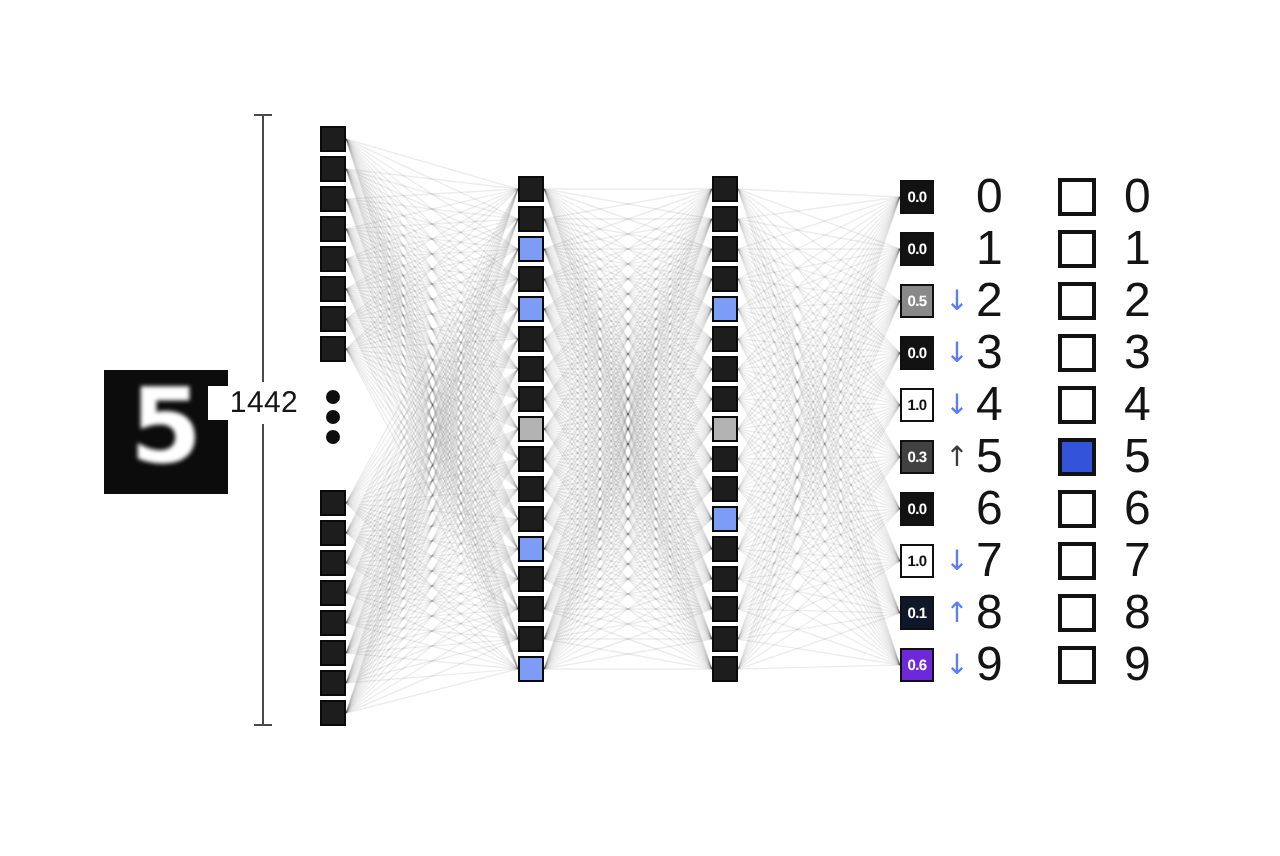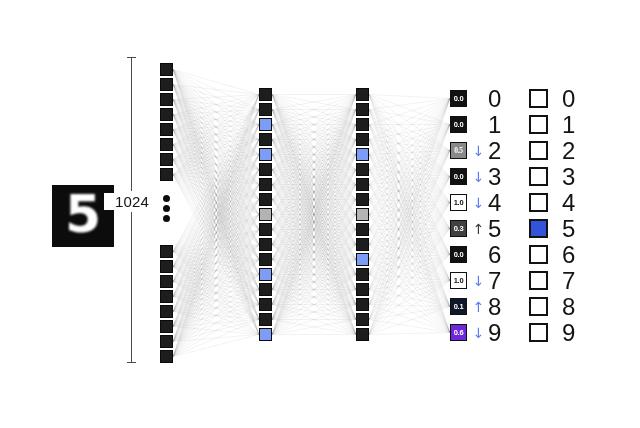--- a/index.html
+++ b/index.html
@@ -799,21 +799,21 @@
 
   <div class="digit-image">
     <span>5</span>
   </div>
 
   <div>
     <div class="bracket-seg" style="left:131px;top:57px;width:1px;height:134px"></div>
     <div class="bracket-seg" style="left:131px;top:212px;width:1px;height:151px"></div>
     <div class="bracket-seg" style="left:127px;top:57px;width:9px;height:1px"></div>
     <div class="bracket-seg" style="left:127px;top:362px;width:9px;height:1px"></div>
-    <div class="bracket-label">1024</div>
+    <div class="bracket-label">1442</div>
   </div>
 
   <div id="input-col">
       <div class="node" style="left: 160px; top: 63px; background: rgb(29, 29, 29);"></div>
       <div class="node" style="left: 160px; top: 78px; background: rgb(29, 29, 29);"></div>
       <div class="node" style="left: 160px; top: 93px; background: rgb(29, 29, 29);"></div>
       <div class="node" style="left: 160px; top: 108px; background: rgb(29, 29, 29);"></div>
       <div class="node" style="left: 160px; top: 123px; background: rgb(29, 29, 29);"></div>
       <div class="node" style="left: 160px; top: 138px; background: rgb(29, 29, 29);"></div>
       <div class="node" style="left: 160px; top: 153px; background: rgb(29, 29, 29);"></div>
@@ -873,21 +873,21 @@
         <div class="value-box" style="background: rgb(18, 18, 18); color: rgb(255, 255, 255);">0.0</div>
         <div class="arrow-slot"></div>
         <div class="row-digit">0</div>
       </div>
       <div class="out-row" style="left: 450px; top: 111.5px;">
         <div class="value-box" style="background: rgb(18, 18, 18); color: rgb(255, 255, 255);">0.0</div>
         <div class="arrow-slot"></div>
         <div class="row-digit">1</div>
       </div>
       <div class="out-row" style="left: 450px; top: 137.5px;">
-        <div class="value-box" style="background: rgb(137, 137, 137); color: rgb(255, 255, 255); font-family: Liberation Serif, serif;">0.5</div>
+        <div class="value-box" style="background: rgb(137, 137, 137); color: rgb(255, 255, 255);">0.5</div>
         <div class="arrow-slot" style="color: rgb(91, 123, 250);">↓</div>
         <div class="row-digit">2</div>
       </div>
       <div class="out-row" style="left: 450px; top: 163.5px;">
         <div class="value-box" style="background: rgb(18, 18, 18); color: rgb(255, 255, 255);">0.0</div>
         <div class="arrow-slot" style="color: rgb(91, 123, 250);">↓</div>
         <div class="row-digit">3</div>
       </div>
       <div class="out-row" style="left: 450px; top: 189.5px;">
         <div class="value-box" style="background: rgb(255, 255, 255); color: rgb(17, 17, 17);">1.0</div>

